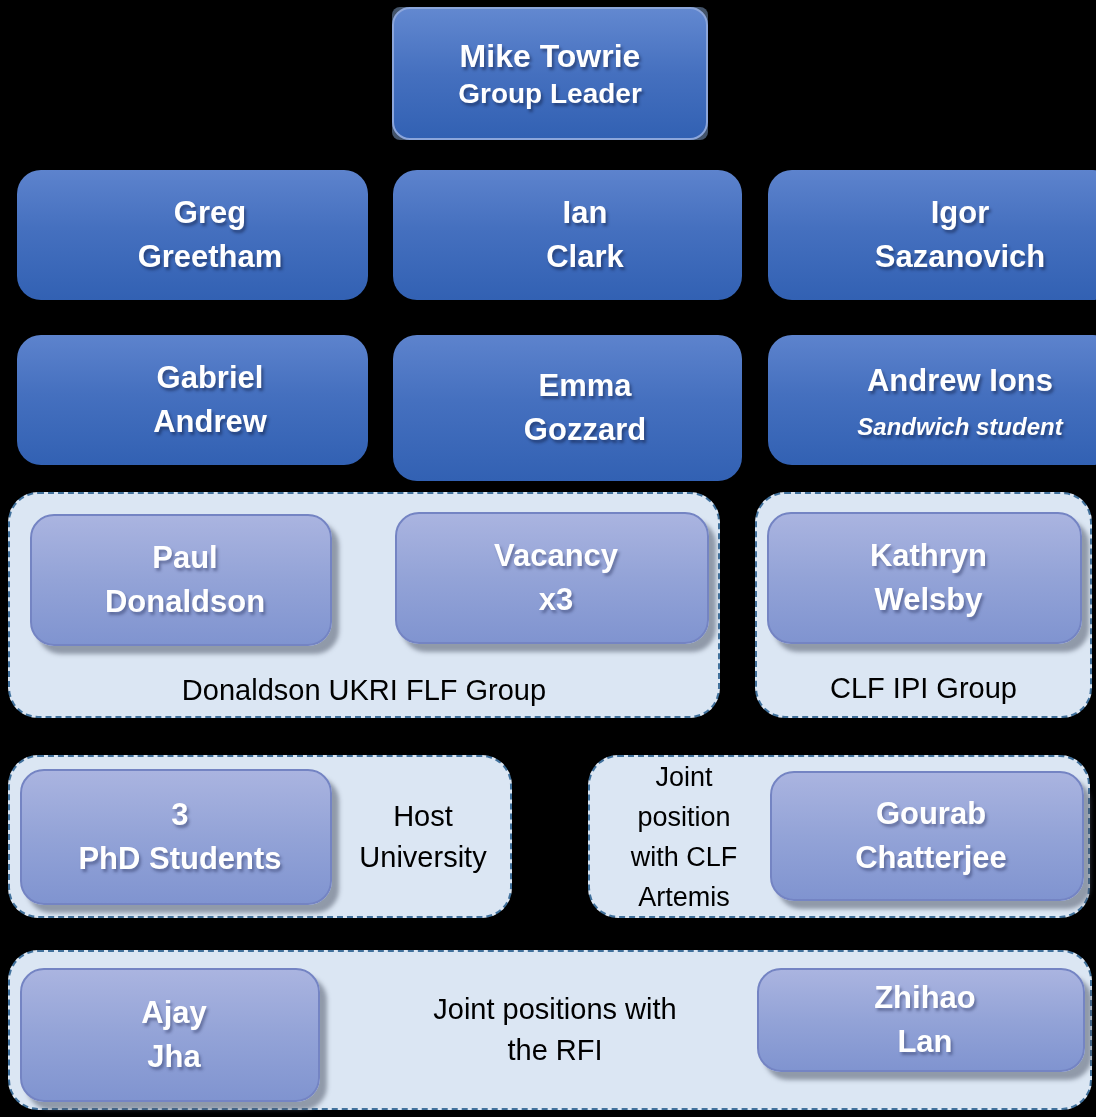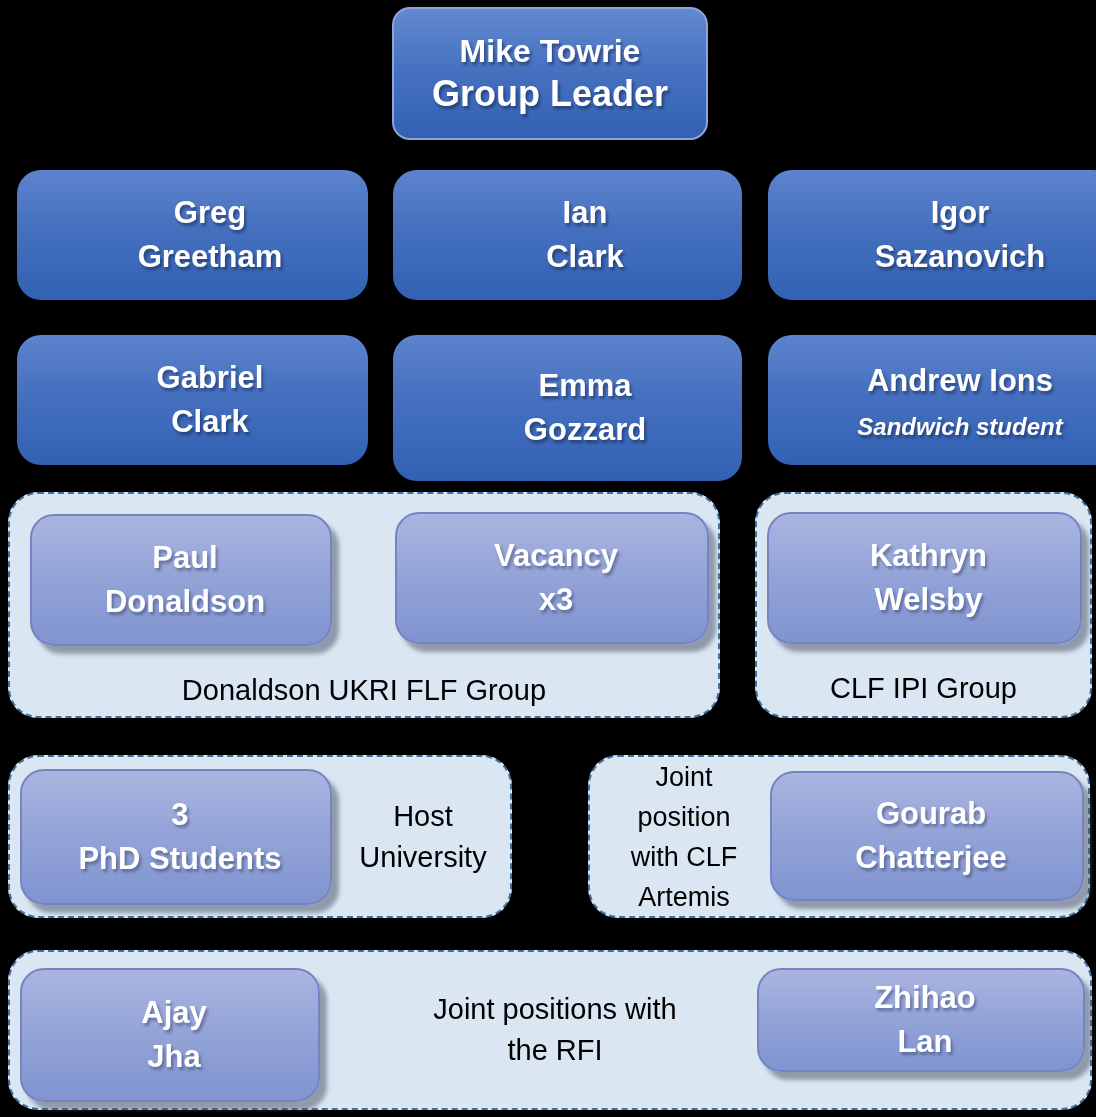--- a/index.html
+++ b/index.html
@@ -42,21 +42,21 @@
     font-size: 24px;
     margin-top: 10px;
     text-shadow: 2px 3px 3px rgba(10, 20, 50, 0.45);
   }
   
   .leader-outer {
     position: absolute;
     left: 392px; top: 7px;
     width: 316px; height: 133px;
     background: #44546a;
-    border-radius: 28px;
+    border-radius: 8px;
     padding: 0;
     box-sizing: border-box;
   }
   .leader-inner {
     width: 100%; height: 100%;
     background: linear-gradient(180deg, #6288d0 0%, #4570bf 50%, #3261b3 100%);
     border: 2px solid #8ca6db;
     border-radius: 18px;
     box-sizing: border-box;
     display: flex;
@@ -68,21 +68,21 @@
   .leader-inner .name {
     color: #fff;
     font-weight: bold;
     font-size: 32px;
     line-height: 1.25;
     text-shadow: 2px 3px 3px rgba(10, 20, 50, 0.45);
   }
   .leader-inner .role {
     color: #fff;
     font-weight: bold;
-    font-size: 36px;
+    font-size: 28px;
     line-height: 1.25;
     text-shadow: 2px 3px 3px rgba(10, 20, 50, 0.45);
   }
   
   .group {
     position: absolute;
     background: #dbe6f3;
     border: 2px dashed #41719c;
     border-radius: 30px;
     box-sizing: border-box;
@@ -144,21 +144,21 @@
     <div class="name">Ian
 Clark</div>
   </div>
   <div class="box-dark" style="left:768px; top:170px; width:314px; height:130px;">
     <div class="name">Igor
 Sazanovich</div>
   </div>
 
   <div class="box-dark" style="left:17px; top:335px; width:316px; height:130px;">
     <div class="name">Gabriel
-Clark</div>
+Andrew</div>
   </div>
   <div class="box-dark" style="left:393px; top:335px; width:314px; height:146px;">
     <div class="name">Emma
 Gozzard</div>
   </div>
   <div class="box-dark" style="left:768px; top:335px; width:314px; height:130px;">
     <div class="name">Andrew Ions</div>
     <div class="subtitle">Sandwich student</div>
   </div>
 

